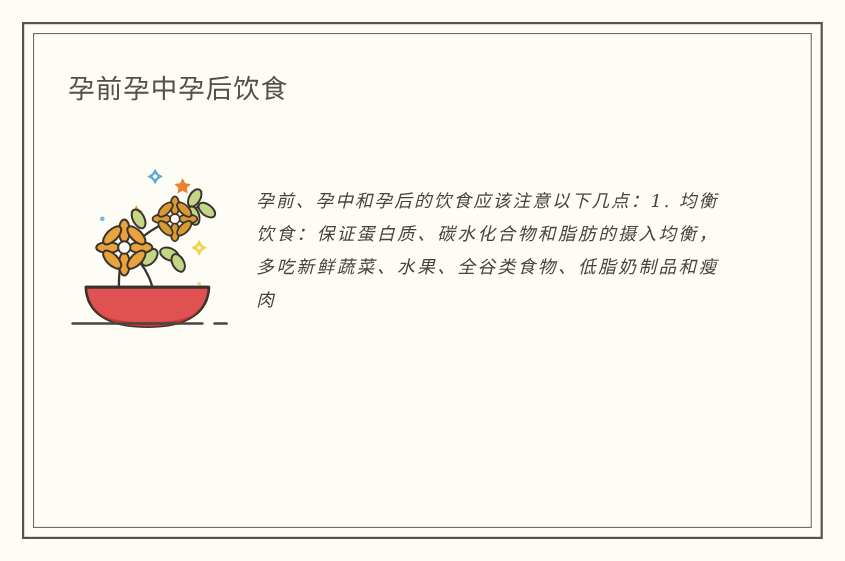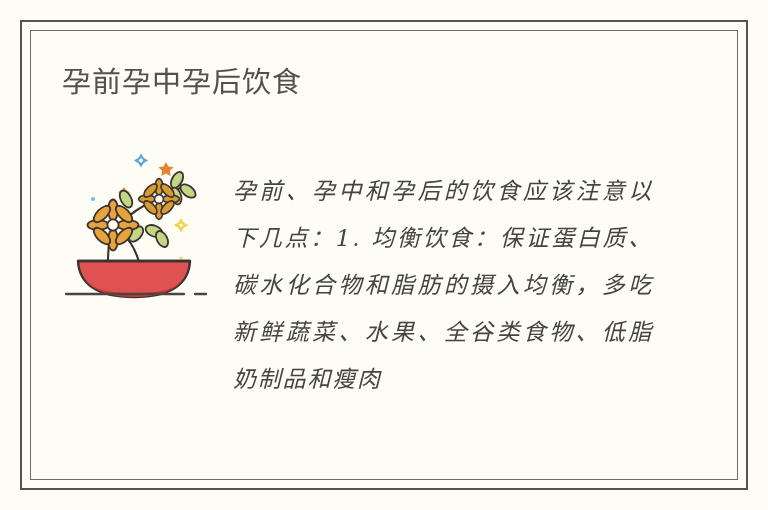--- a/index.html
+++ b/index.html
@@ -42,21 +42,21 @@
     height: 450px;
     border: 1px solid #6f6c63;
     box-sizing: border-box;
     pointer-events: none;
   }
 
   .page-title {
     position: absolute;
     left: 62px;
     top: 62px;
-    font-size: 29px;
+    font-size: 24px;
     line-height: 40px;
     letter-spacing: 1px;
     color: #53504a;
     white-space: nowrap;
     font-weight: 400;
     font-family: "Liberation Sans", "DejaVu Sans", sans-serif;
   }
 
   
   .illustration {
@@ -71,22 +71,22 @@
     width: 150px;
     height: 170px;
   }
 
   
   .body-copy {
     position: absolute;
     left: 233px;
     top: 168px;
     width: 420px;
-    font-size: 23px;
-    line-height: 47px;
+    font-size: 16px;
+    line-height: 30px;
     color: #46443f;
     letter-spacing: 1.8px;
     text-align: justify;
     text-align-last: left;
     font-family: "DejaVu Serif", "Liberation Serif", serif;
     font-style: italic;
     font-weight: 400;
   }
 </style>
 </head>

